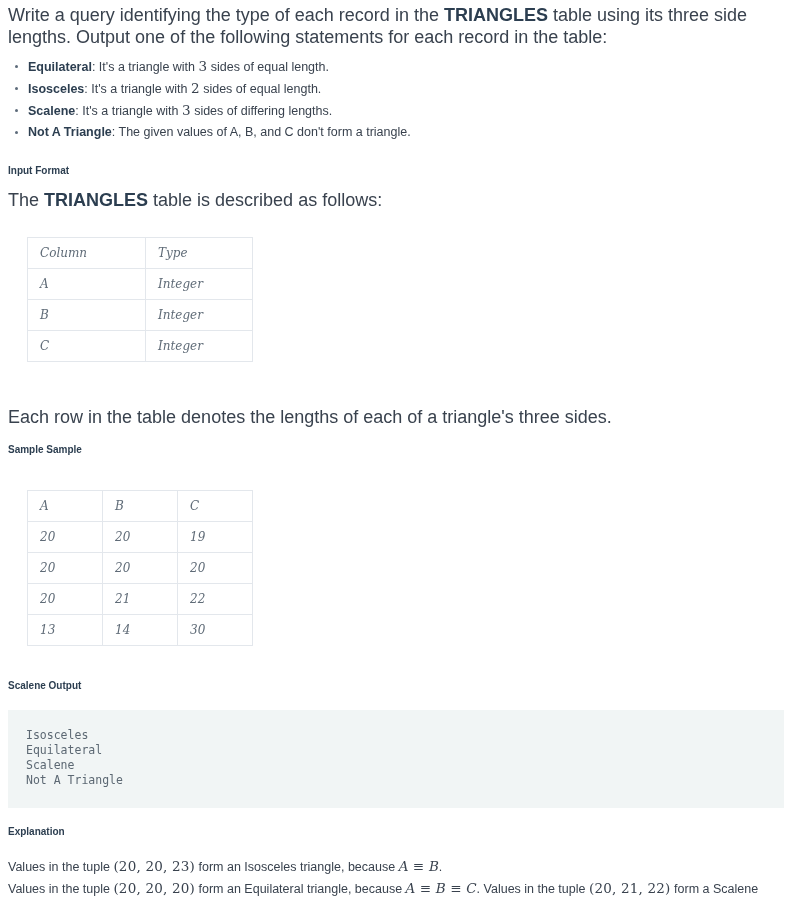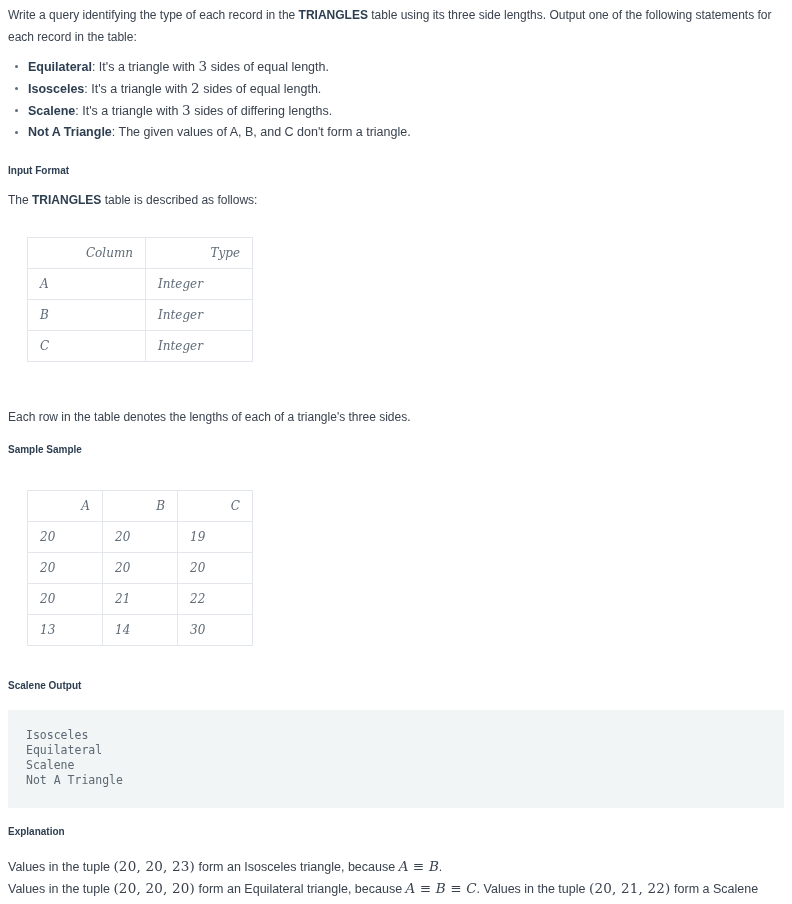--- a/index.html
+++ b/index.html
@@ -16,21 +16,21 @@
     -webkit-font-smoothing: antialiased;
   }
   .page {
     width: 792px;
     padding: 4px 8px 0 8px;
   }
 
   
   p.para {
     margin: 0 0 0 0;
-    font-size: 12px;
+    font-size: 18px;
     line-height: 22px;
     color: #39424e;
   }
   .strong { font-weight: bold; color: #2c3e50; }
 
   h3.section {
     font-size: 10px;
     font-weight: bold;
     color: #2c3e50;
     margin: 18px 0 0 0;
@@ -86,21 +86,21 @@
     border: 1px solid #e3e7ec;
     font-family: "DejaVu Serif", "Liberation Serif", serif;
     font-style: italic;
     font-size: 12px;
     color: #5f6b77;
     height: 31px;
     padding: 0 12px;
     font-weight: normal;
     white-space: nowrap;
   }
-  table.grid th { text-align: right; }
+  table.grid th { text-align: left; }
   table.grid td { text-align: left; }
 
   table.cols-tbl th.c-col { width: 118px; }
   table.cols-tbl th.c-type { width: 107px; }
 
   table.sample-tbl th { width: 75px; }
 
   
   .codeblock {
     margin-top: 14px;

